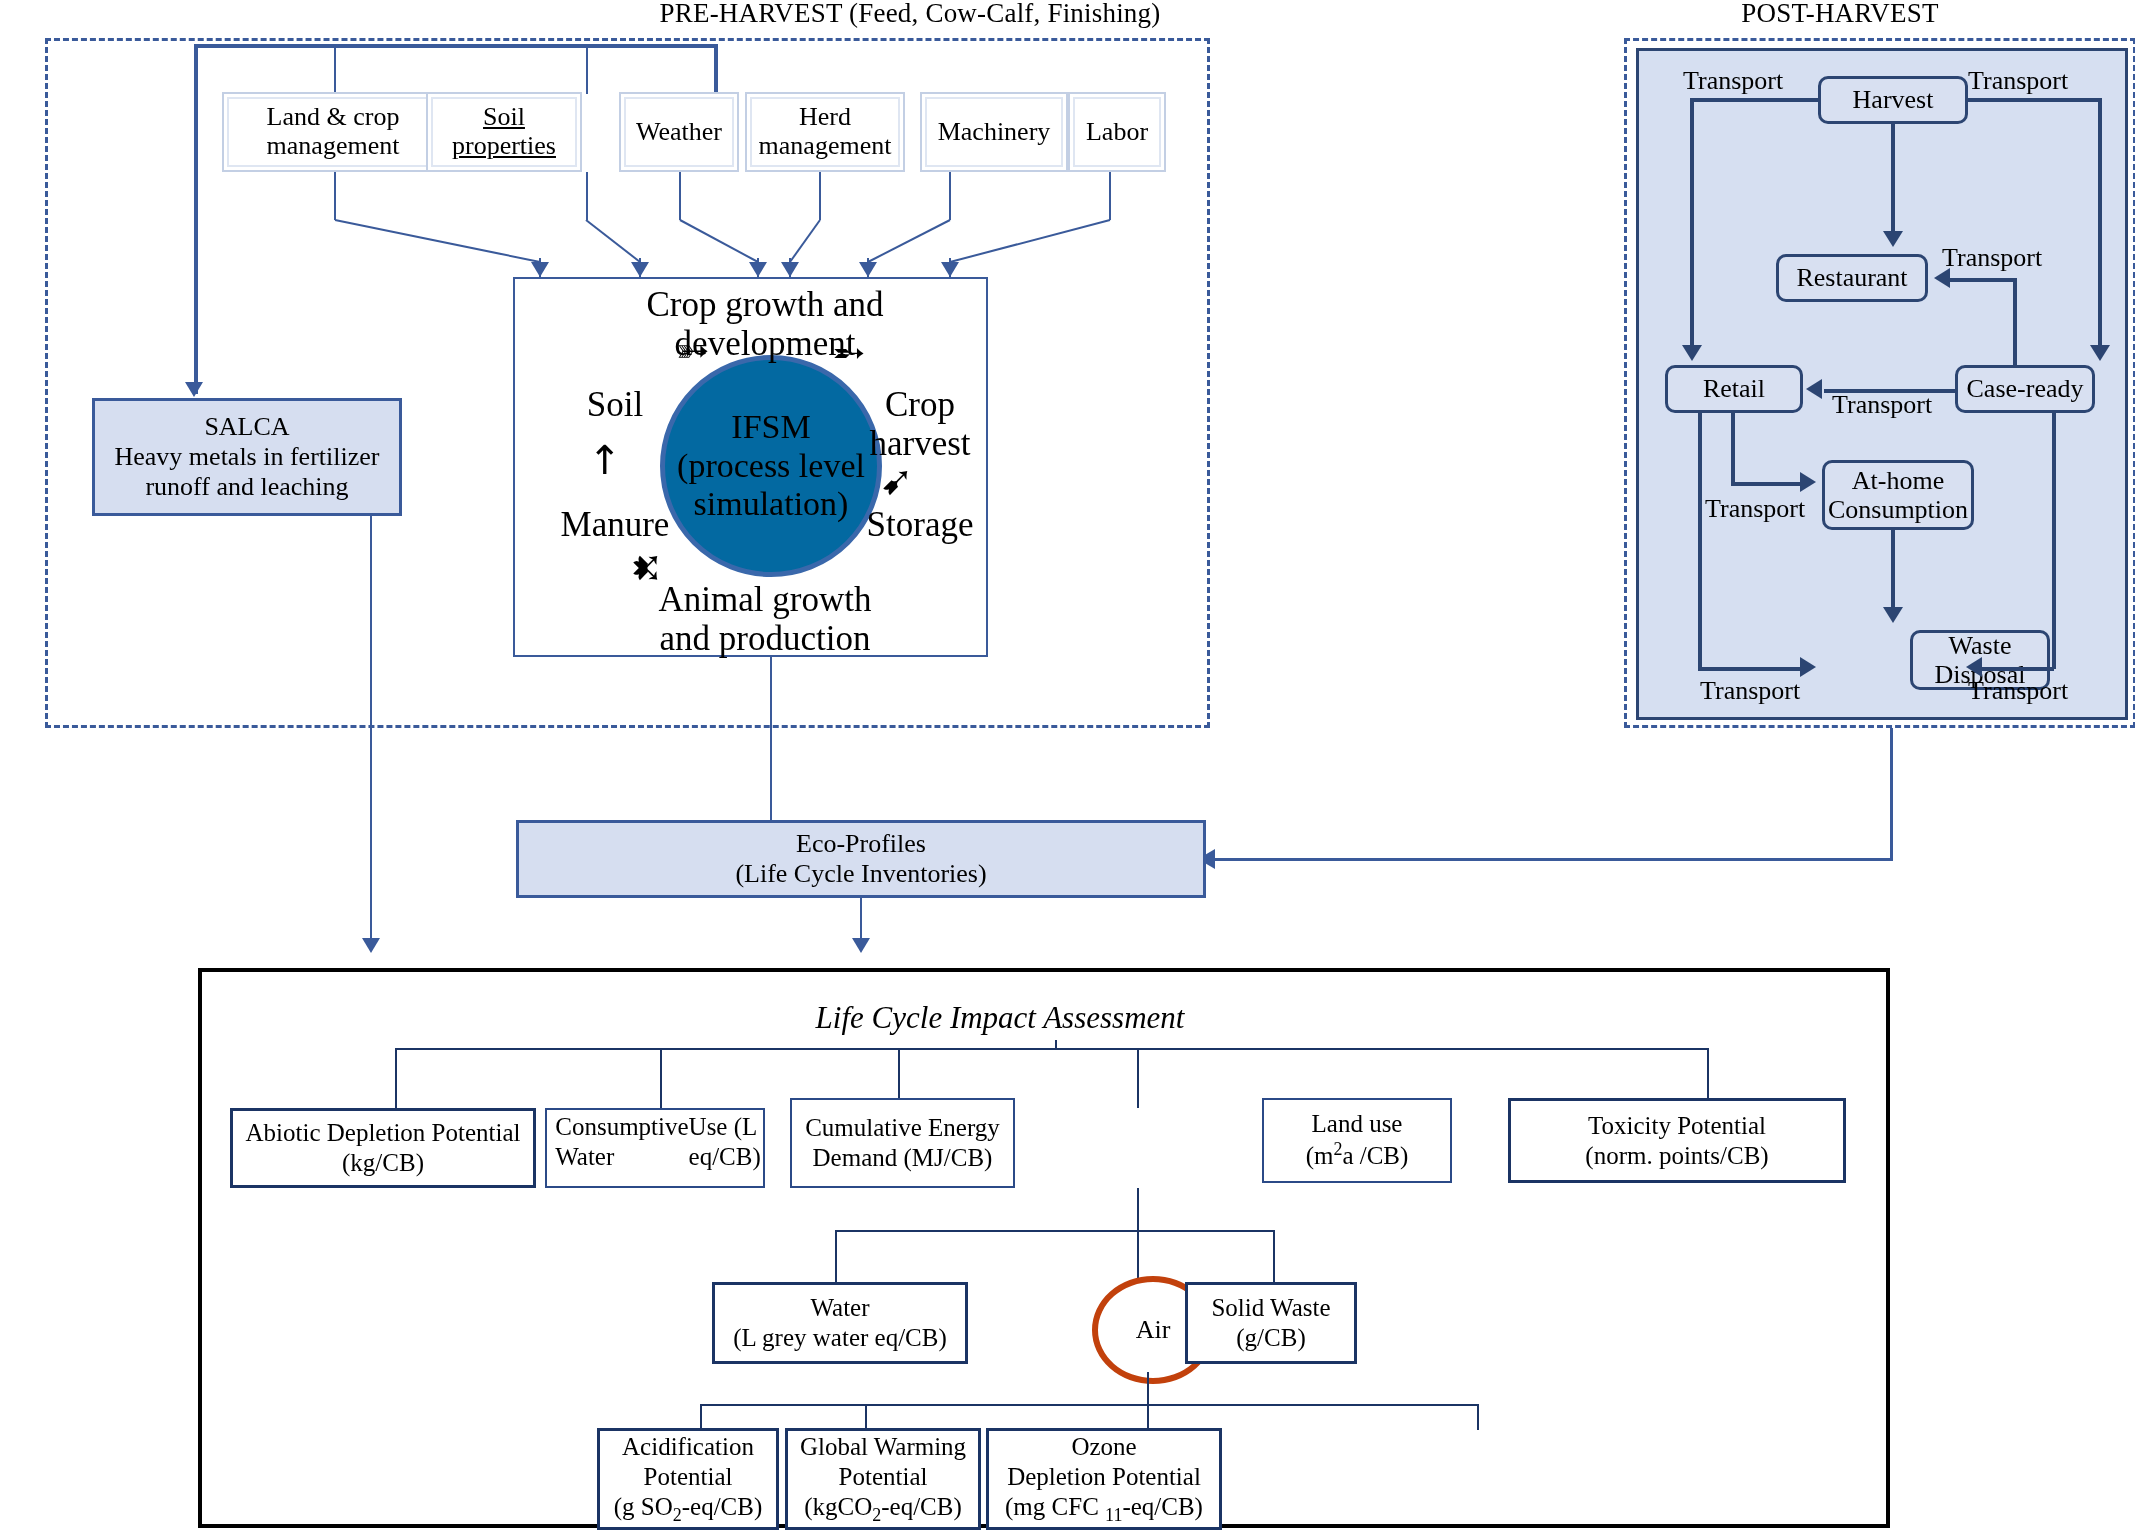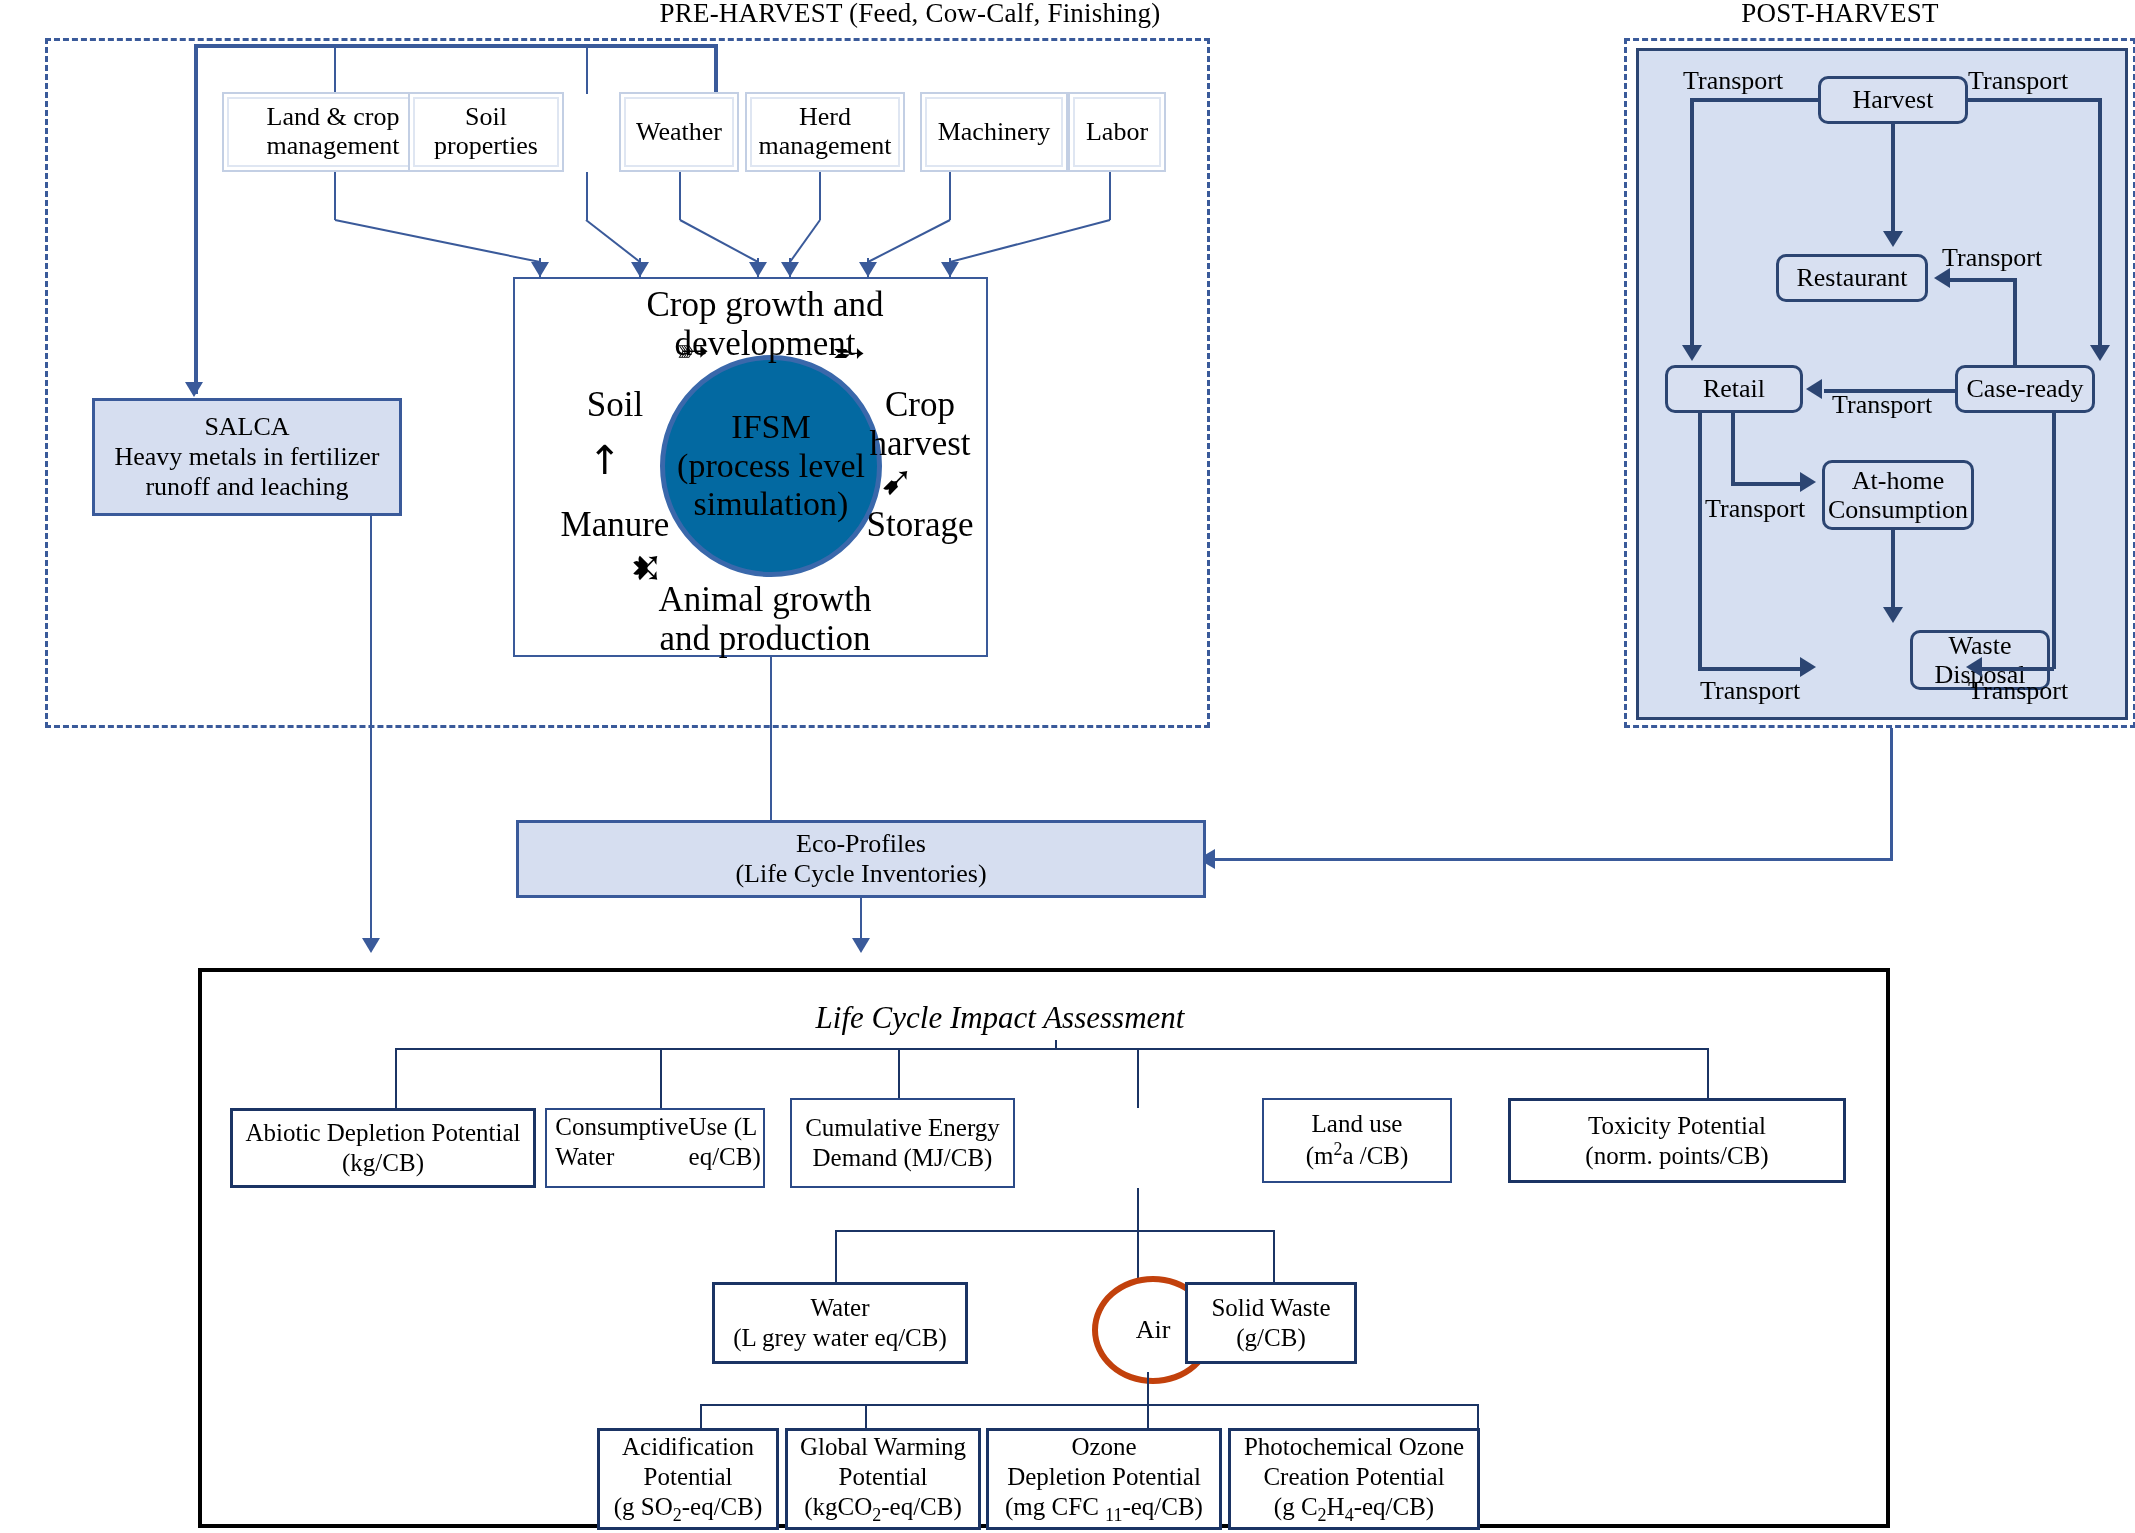--- a/index.html
+++ b/index.html
@@ -86,21 +86,21 @@
   <div class="hthick" style="left:194px;top:44px;width:524px;"></div>
   <div class="v" style="left:334px;top:44px;height:50px;"></div>
   <div class="v" style="left:586px;top:44px;height:50px;"></div>
   <div class="vthick" style="left:714px;top:44px;height:50px;"></div>
 
   <div class="ar ar-d" style="left:185px;top:382px;"></div>
 
   <div class="inbox" style="left:222px;top:92px;width:222px;height:80px;">
     <div class="inner">Land &amp; crop management</div>
   </div>
-  <div class="inbox" style="left:408px;top:92px;width:156px;height:80px;">
+  <div class="inbox" style="left:426px;top:92px;width:156px;height:80px;text-decoration:underline;">
     <div class="inner">Soil properties</div>
   </div>
   <div class="inbox" style="left:619px;top:92px;width:120px;height:80px;">
     <div class="inner">Weather</div>
   </div>
   <div class="inbox" style="left:745px;top:92px;width:160px;height:80px;">
     <div class="inner">Herd management</div>
   </div>
   <div class="inbox" style="left:920px;top:92px;width:148px;height:80px;">
     <div class="inner">Machinery</div>
@@ -299,19 +299,14 @@
   <div class="catbox" style="left:785px;top:1428px;width:196px;height:102px;flex-direction:column;">
     <div>Global Warming</div>
     <div>Potential</div>
     <div>(kgCO<sub>2</sub>-eq/CB)</div>
   </div>
   <div class="catbox" style="left:986px;top:1428px;width:236px;height:102px;flex-direction:column;">
     <div>Ozone</div>
     <div>Depletion Potential</div>
     <div>(mg CFC <sub>11</sub>-eq/CB)</div>
   </div>
-  <div class="catbox" style="left:1228px;top:1428px;width:252px;height:102px;flex-direction:column;">
-    <div>Photochemical Ozone</div>
-    <div>Creation Potential</div>
-    <div>(g C<sub>2</sub>H<sub>4</sub>-eq/CB)</div>
-  </div>
 
 </div>
 
 </body></html>

